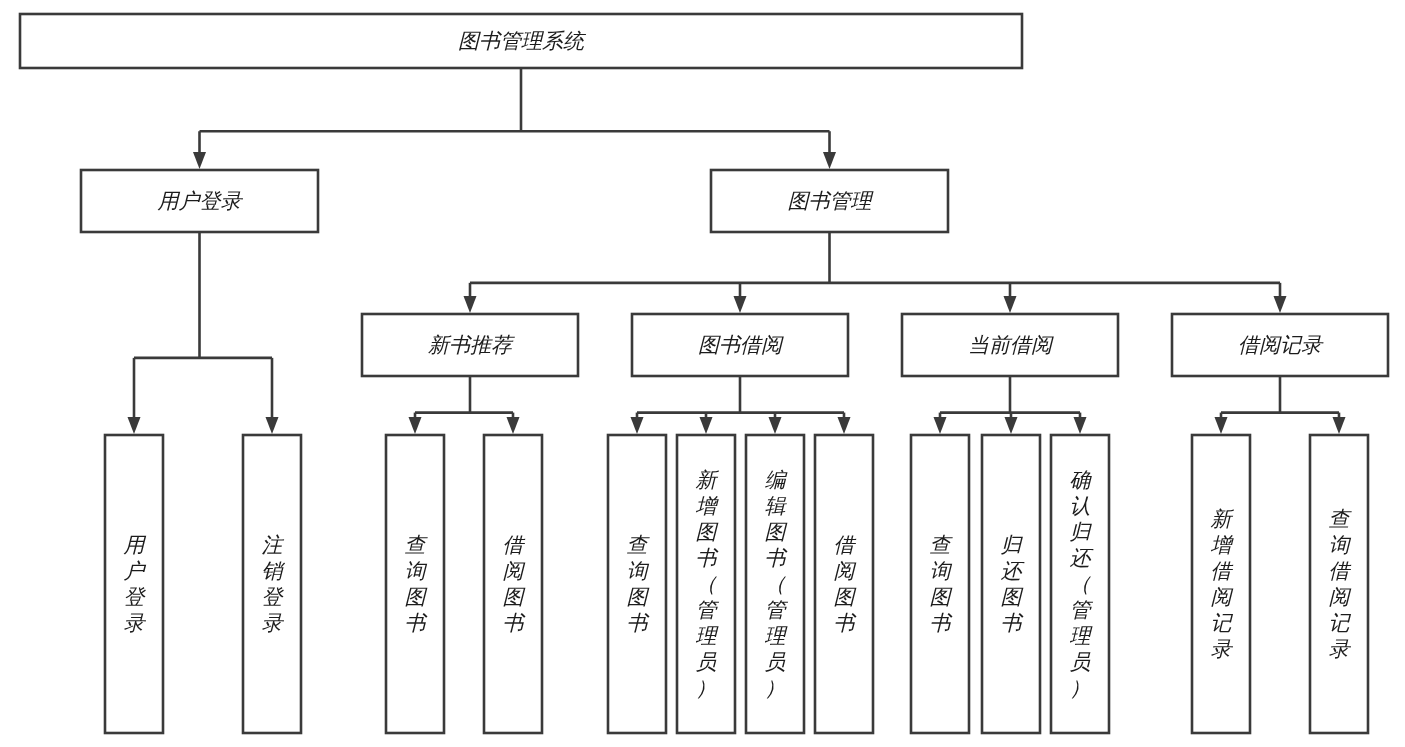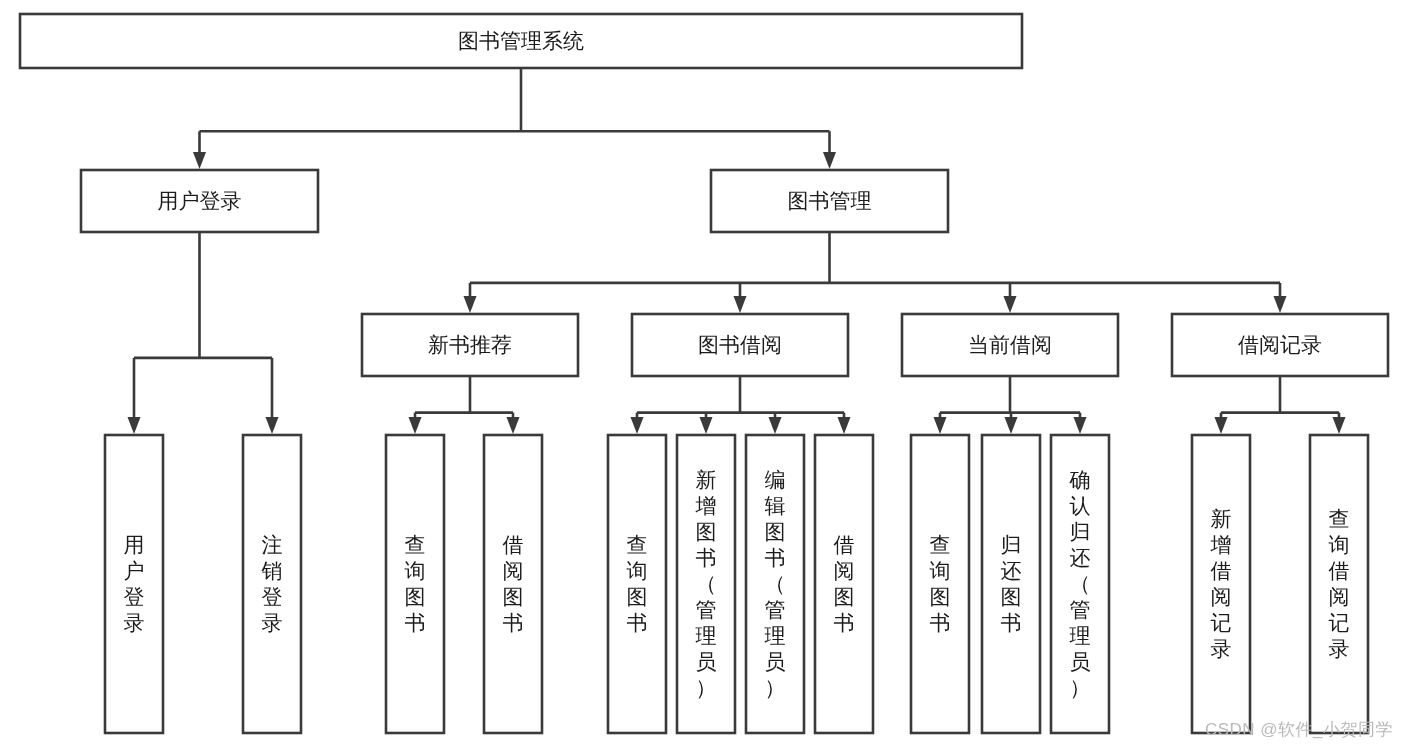--- a/index.html
+++ b/index.html
@@ -10,20 +10,21 @@
   body {
     width: 1405px;
     height: 747px;
     font-family: "Liberation Sans", "DejaVu Sans", sans-serif;
     overflow: hidden;
   }
   #diagram-root {
     position: relative;
     width: 1405px;
     height: 747px;
+    font-style: italic;
   }
   svg.diagram {
     position: absolute;
     left: 0;
     top: 0;
     width: 1405px;
     height: 747px;
     display: block;
   }
   .nodebox {
@@ -202,14 +203,13 @@
         <g>
           <rect class="nodebox" x="1192" y="435" width="58" height="298"></rect>
           <text class="node-label-v" x="1221" y="526.28"><tspan x="1221" dy="0">新</tspan><tspan x="1221" dy="26">增</tspan><tspan x="1221" dy="26">借</tspan><tspan x="1221" dy="26">阅</tspan><tspan x="1221" dy="26">记</tspan><tspan x="1221" dy="26">录</tspan></text>
         </g>
         <g>
           <rect class="nodebox" x="1310" y="435" width="58" height="298"></rect>
           <text class="node-label-v" x="1339" y="526.28"><tspan x="1339" dy="0">查</tspan><tspan x="1339" dy="26">询</tspan><tspan x="1339" dy="26">借</tspan><tspan x="1339" dy="26">阅</tspan><tspan x="1339" dy="26">记</tspan><tspan x="1339" dy="26">录</tspan></text>
         </g>
       </g>
   </svg>
-  <div class="watermark">CSDN @软件_小贺同学</div>
 </div>
 
 </body></html>

